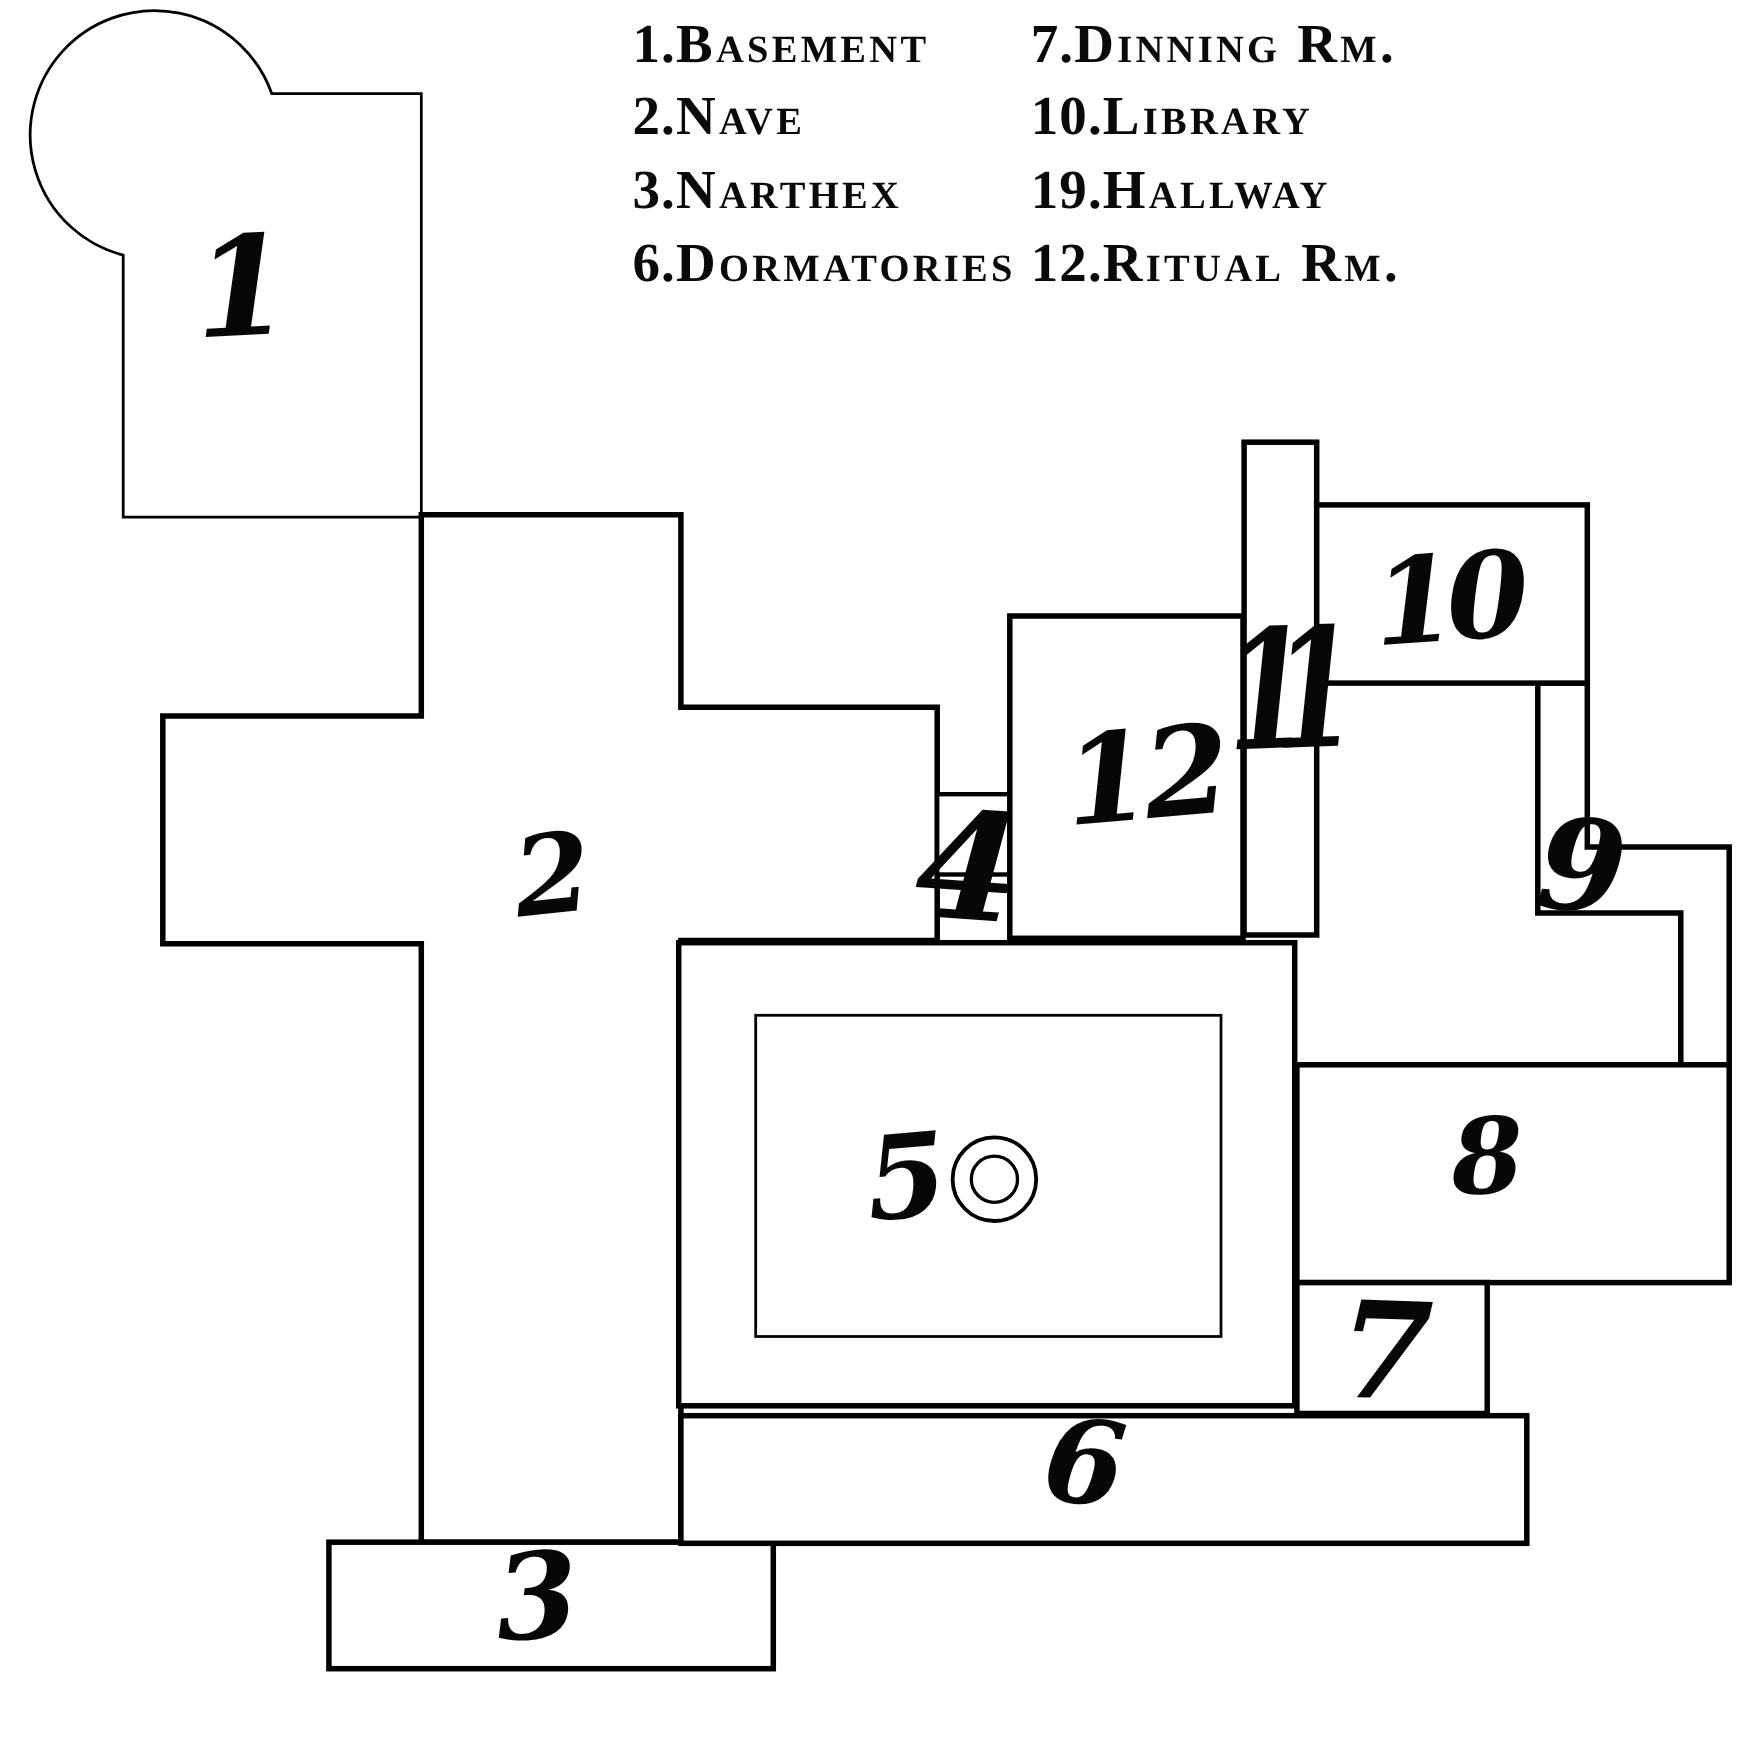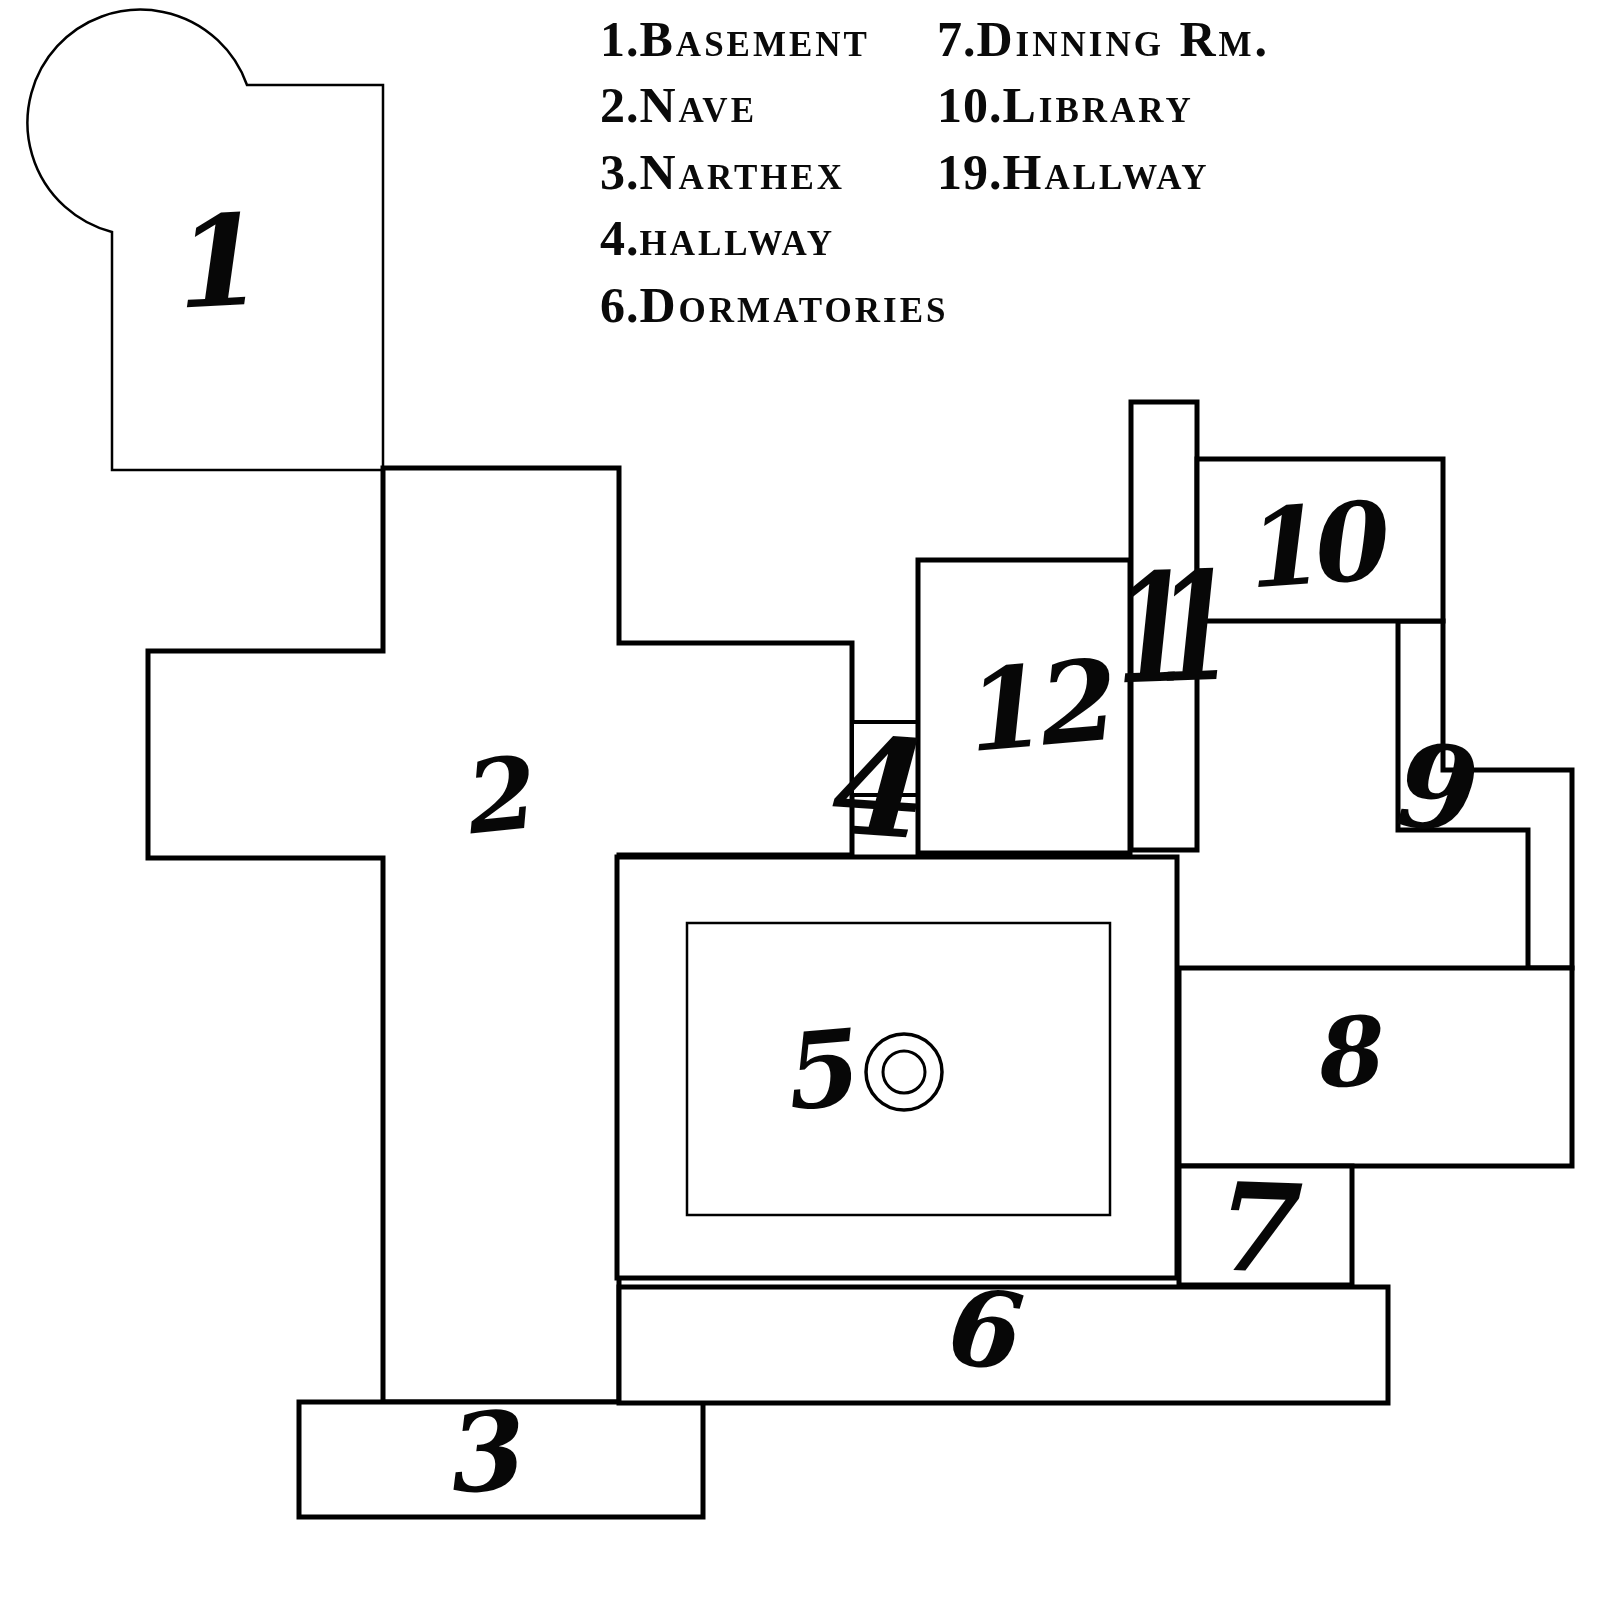--- a/index.html
+++ b/index.html
@@ -45,31 +45,31 @@
       <path d="M1398,621 L1443,621 L1443,770 L1572,770 L1572,968 L1528,968 L1528,830 L1398,830 Z" stroke-width="5"></path>
 
       <rect x="1197" y="459" width="246" height="162" stroke-width="5"></rect>
 
       <rect x="1179" y="968" width="393" height="198" stroke-width="5"></rect>
 
       <rect x="1179" y="1166" width="173" height="119" stroke-width="5"></rect>
     </g>
   </svg>
 
-  <div class="legend-col" style="left:600px;">
+  <div class="legend-col" style="left:575px;">
     <div><span class="num">1.</span><span class="name">Basement</span></div>
     <div><span class="num">2.</span><span class="name">Nave</span></div>
     <div><span class="num">3.</span><span class="name">Narthex</span></div>
-    <div><span class="num">4.</span><span class="name">hallway</span></div>
     <div><span class="num">6.</span><span class="name">Dormatories</span></div>
   </div>
   <div class="legend-col" style="left:937px;">
     <div><span class="num">7.</span><span class="name">Dinning Rm.</span></div>
     <div><span class="num">10.</span><span class="name">Library</span></div>
     <div><span class="num">19.</span><span class="name">Hallway</span></div>
+    <div><span class="num">12.</span><span class="name">Ritual Rm.</span></div>
   </div>
 
   <div class="rlabel" style="left:220px;top:262px;font-size:125px;transform:translate(-50%,-50%) rotate(-3deg);">1</div>
   <div class="rlabel" style="left:502px;top:795px;font-size:100px;transform:translate(-50%,-50%) rotate(-6deg);">2</div>
   <div class="rlabel" style="left:488px;top:1452px;font-size:108px;transform:translate(-50%,-50%) rotate(-4deg);">3</div>
   <div class="rlabel" style="left:880px;top:788px;font-size:135px;transform:translate(-50%,-50%) rotate(4deg);">4</div>
   <div class="rlabel" style="left:824px;top:1070px;font-size:105px;transform:translate(-50%,-50%) rotate(-5deg);">5</div>
   <div class="rlabel" style="left:986px;top:1330px;font-size:105px;transform:translate(-50%,-50%) rotate(6deg);">6</div>
   <div class="rlabel" style="left:1260px;top:1228px;font-size:122px;transform:translate(-50%,-50%) rotate(2deg);">7</div>
   <div class="rlabel" style="left:1352px;top:1052px;font-size:95px;transform:translate(-50%,-50%) rotate(-3deg);">8</div>

